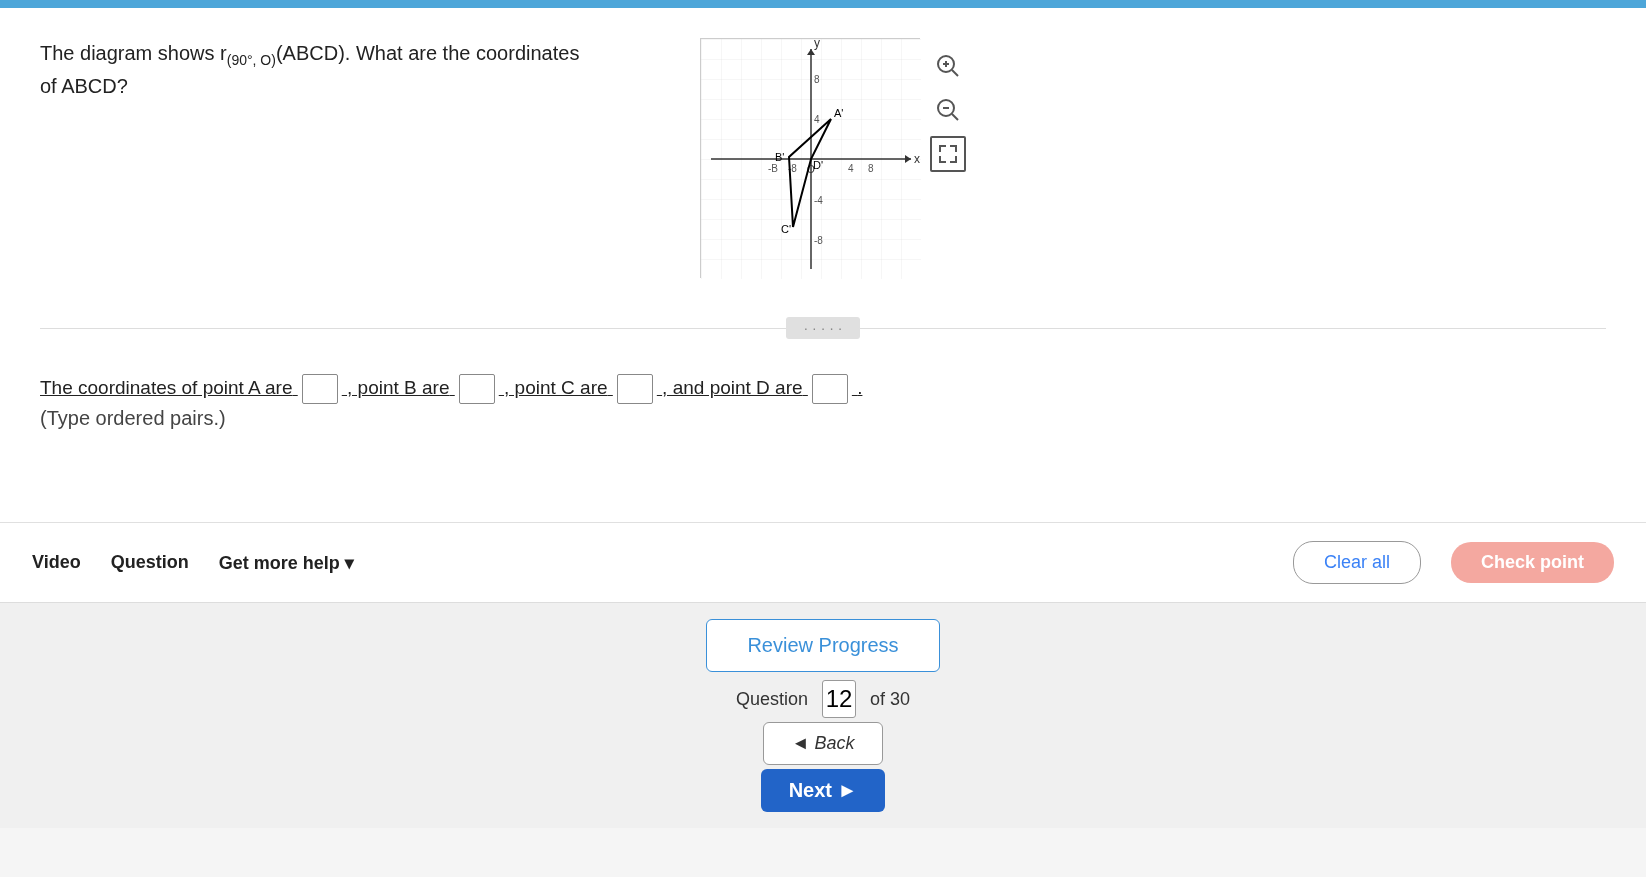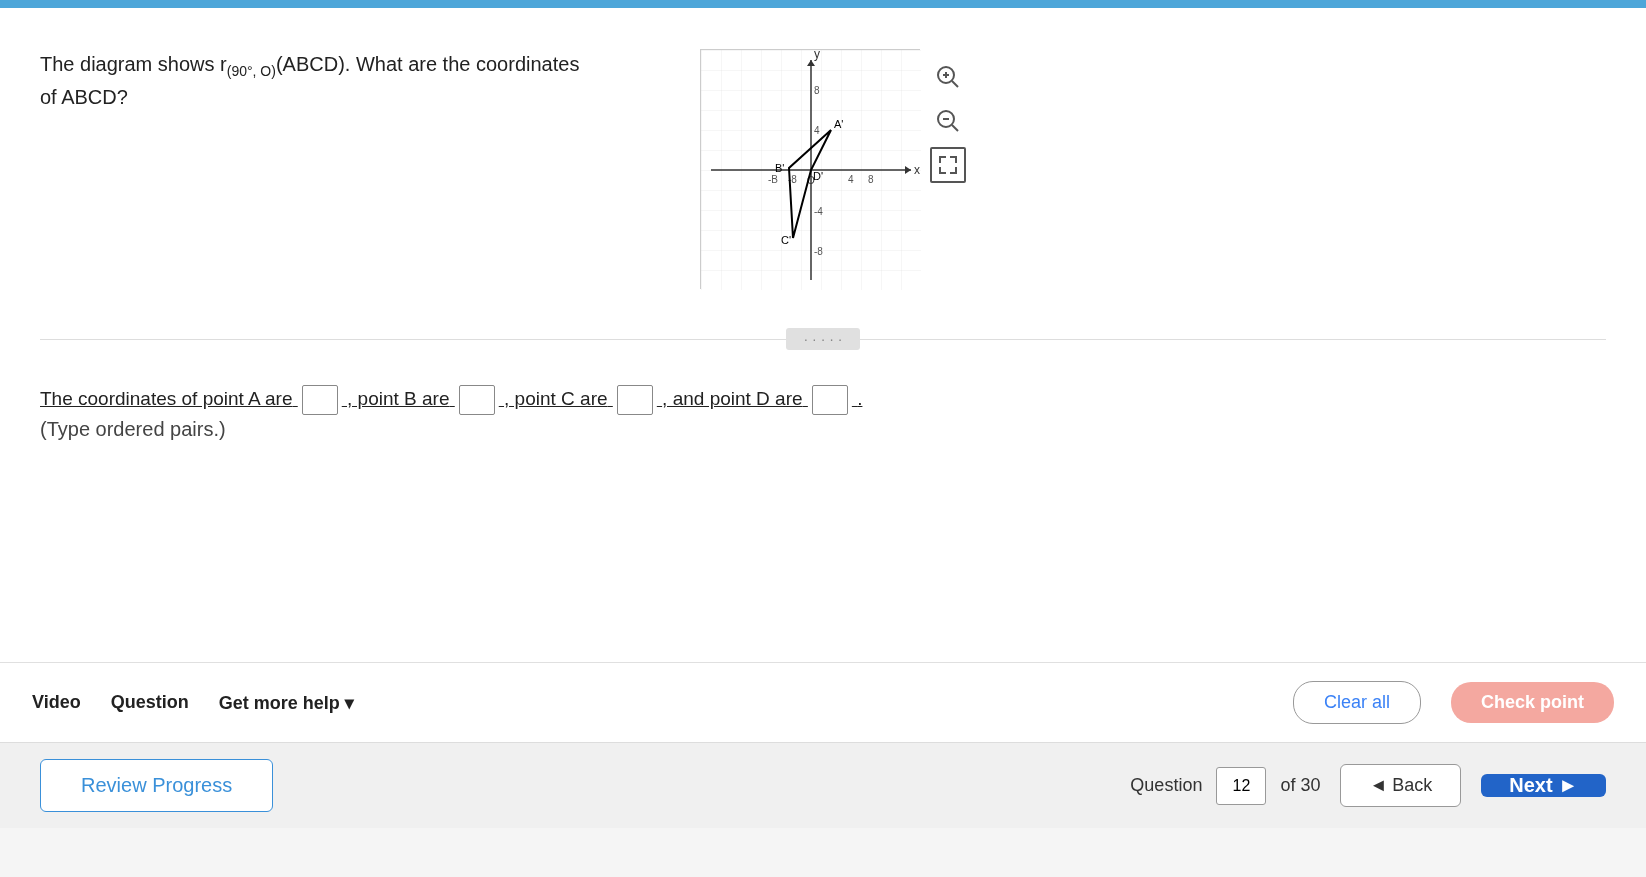--- a/index.html
+++ b/index.html
@@ -20,21 +20,20 @@
       min-height: 820px;
       display: flex;
       flex-direction: column;
     }
     .question-section {
       padding: 30px 40px 20px 40px;
       display: flex;
       flex-direction: row;
       align-items: flex-start;
       min-height: 320px;
-      margin-top: 11px;
     }
     .question-text {
       flex: 1;
       font-size: 20px;
       color: #222;
       line-height: 1.5;
       max-width: 600px;
     }
     .diagram-area {
       display: flex;
@@ -167,67 +166,69 @@
       font-size: 18px;
       cursor: pointer;
       color: #fff;
       font-weight: bold;
     }
     .footer-bar {
       background: #f0f0f0;
       display: flex;
       align-items: center;
       padding: 16px 40px;
-      gap: 20px;
+      gap: 4px;
       border-top: 1px solid #ddd;
+      flex-direction: column;
     }
     .review-progress-btn {
       background: #fff;
       border: 1.5px solid #3a90d9;
       border-radius: 6px;
       padding: 14px 40px;
       font-size: 20px;
       color: #3a90d9;
       cursor: pointer;
       font-weight: 500;
     }
     .footer-spacer { flex: 1; }
     .question-nav {
       display: flex;
       align-items: center;
       gap: 14px;
       font-size: 18px;
       color: #333;
     }
     .question-num-input {
-      width: 50px;
+      width: 34px;
       height: 38px;
       border: 1.5px solid #999;
       border-radius: 3px;
       text-align: center;
-      font-size: 16px;
+      font-size: 24px;
       outline: none;
     }
     .back-btn {
       background: #fff;
       border: 1.5px solid #999;
       border-radius: 6px;
       padding: 10px 28px;
       font-size: 18px;
       cursor: pointer;
       color: #333;
       display: flex;
       align-items: center;
       gap: 6px;
+      font-style: italic;
     }
     .next-btn {
       background: #2264c8;
       border: none;
       border-radius: 6px;
-      padding: 0 28px;
+      padding: 10px 28px;
       font-size: 20px;
       cursor: pointer;
       color: #fff;
       font-weight: bold;
       display: flex;
       align-items: center;
       gap: 6px;
     }
   </style>
 </head>

